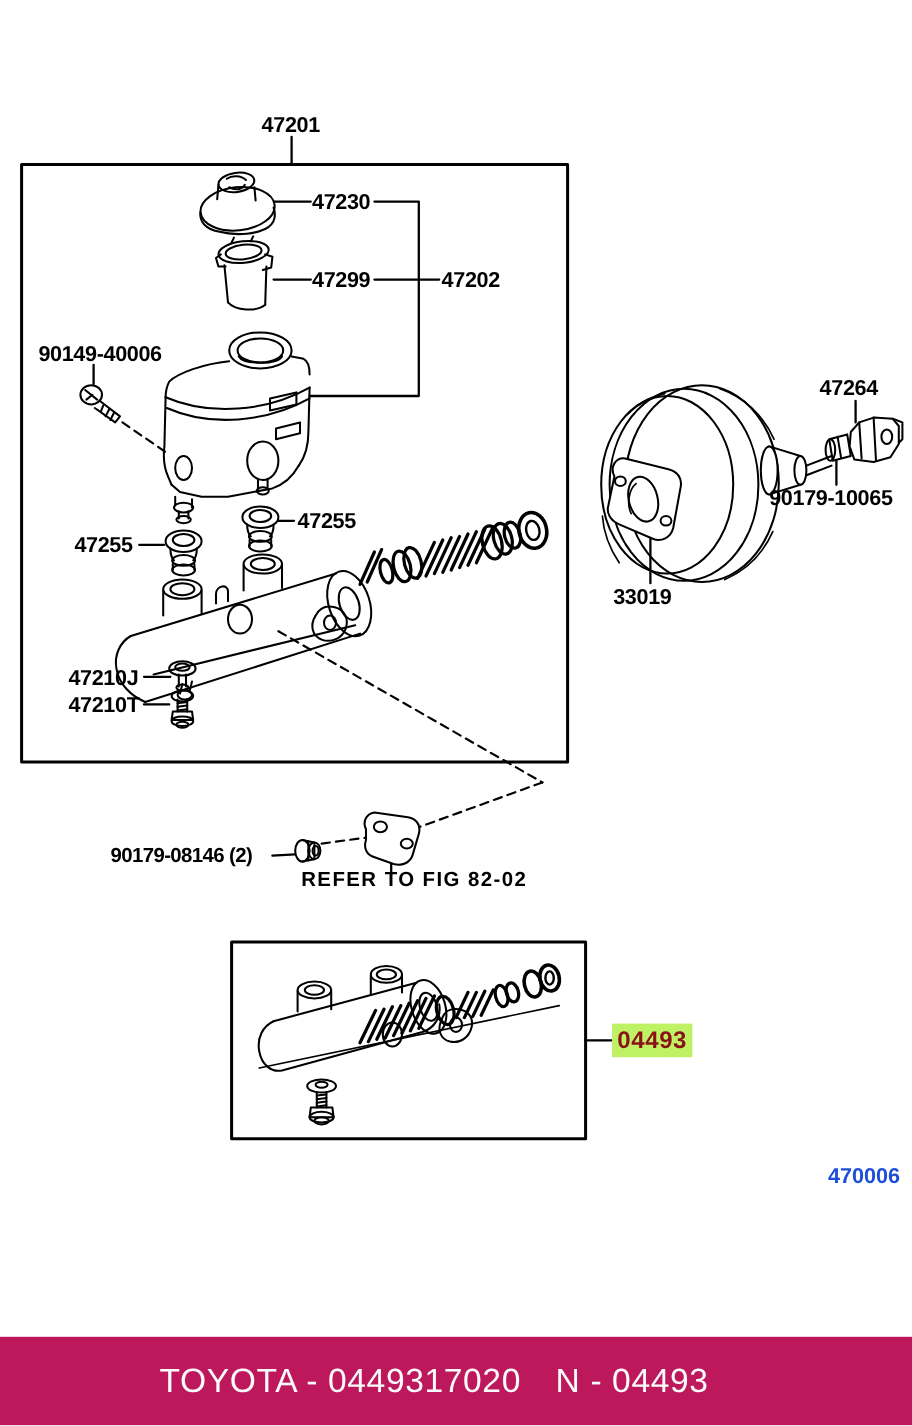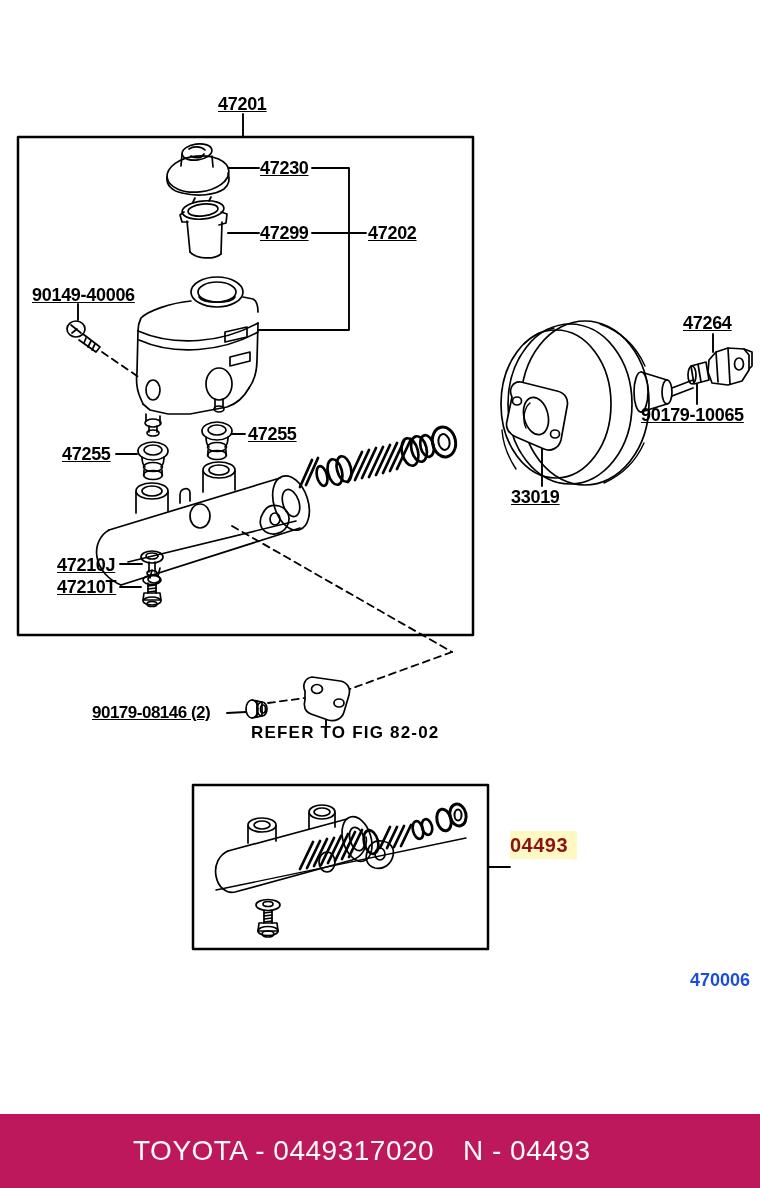--- a/index.html
+++ b/index.html
@@ -1,25 +1,25 @@
 <!DOCTYPE html>
 <html><head>
 <meta charset="utf-8">
 <style>
   html,body{margin:0;padding:0;background:#ffffff;}
   .page{position:relative;width:760px;height:1188px;background:#ffffff;overflow:hidden;
         font-family:"Liberation Sans",sans-serif;}
   svg{position:absolute;left:0;top:0;}
   .pl{position:absolute;font-weight:bold;font-size:18px;line-height:18px;color:#000;
-      white-space:nowrap;letter-spacing:-0.3px;text-decoration:underline;}
+      white-space:nowrap;letter-spacing:-0.3px;}
   .pl.sm{font-size:17px;letter-spacing:-0.5px;}
   .note{position:absolute;font-weight:bold;font-size:17px;line-height:17px;color:#000000;
         white-space:nowrap;letter-spacing:1.2px;}
-  .hl{position:absolute;left:510px;top:831px;width:67px;height:28px;background:#fef9c3;
-      color:#8c1116;font-weight:bold;font-size:20px;line-height:28px;text-align:left;
+  .hl{position:absolute;left:510px;top:853px;width:67px;height:28px;background:#bef264;
+      color:#8c1116;font-weight:bold;font-size:20px;line-height:28px;text-align:center;
       letter-spacing:0.5px;}
   .figcode{position:absolute;left:690px;top:970px;font-weight:bold;font-size:18px;color:#1d4ed8;}
   .footer{position:absolute;left:0;top:1114px;width:760px;height:74px;background:#be185d;}
   .footer span{position:absolute;top:23px;color:#fafafa;font-size:28px;line-height:28px;
       white-space:nowrap;letter-spacing:0.5px;}
   .f1{left:133px;} .f2{left:463px;}
 </style>
 </head>
 <body>
 

